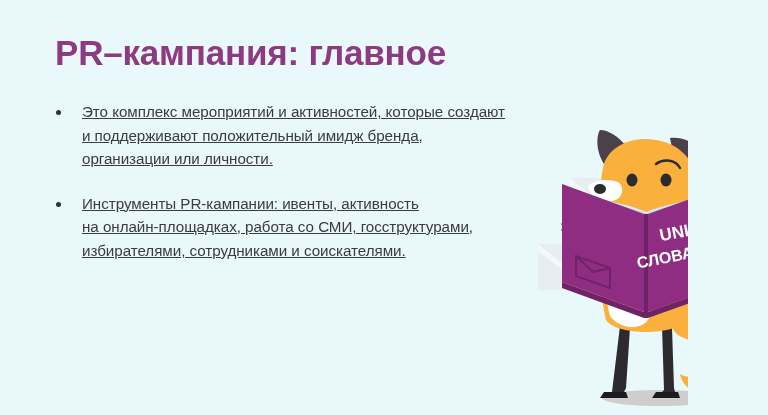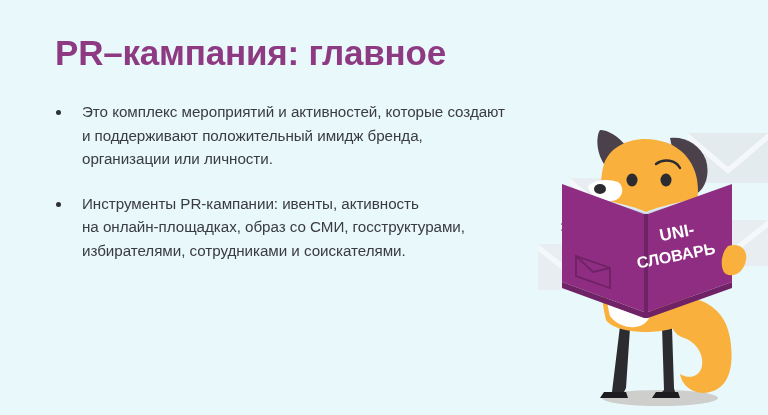--- a/index.html
+++ b/index.html
@@ -9,21 +9,21 @@
   }
   body {
     width: 768px;
     height: 415px;
     overflow: hidden;
     font-family: "Liberation Sans", "DejaVu Sans", sans-serif;
     background: #e8f8fb;
   }
   .slide {
     position: relative;
-    width: 768px;
+    width: 688px;
     height: 415px;
     background: #e8f8fb;
     overflow: hidden;
   }
 
   
   .env-layer {
     position: absolute;
     inset: 0;
     pointer-events: none;
@@ -53,20 +53,21 @@
     list-style: none;
   }
   .bullet-item {
     position: relative;
     padding-left: 34px;
     margin-bottom: 21px;
     color: #3a3c40;
     font-size: 15.2px;
     line-height: 23.5px;
     letter-spacing: -0.05px;
+    text-decoration: underline;
   }
   .bullet-item:last-child { margin-bottom: 0; }
   .bullet-dot {
     position: absolute;
     left: 8px;
     top: 10px;
     width: 5px;
     height: 5px;
     border-radius: 50%;
     background: #2f3135;
@@ -118,21 +119,21 @@
   <ul class="bullet-list">
     <li class="bullet-item">
       <span class="bullet-dot"></span>
       <span class="bullet-text">Это комплекс мероприятий и активностей, которые создают
 и поддерживают положительный имидж бренда,
 организации или личности.</span>
     </li>
     <li class="bullet-item">
       <span class="bullet-dot"></span>
       <span class="bullet-text">Инструменты PR-кампании: ивенты, активность
-на онлайн-площадках, образ со СМИ, госструктурами,
+на онлайн-площадках, работа со СМИ, госструктурами,
 избирателями, сотрудниками и соискателями.</span>
     </li>
   </ul>
 
   <div class="fox-illustration">
     <svg width="208" height="285" viewBox="0 0 208 285" xmlns="http://www.w3.org/2000/svg">
 
       <ellipse cx="100" cy="268" rx="58" ry="8" fill="#c9c7c4" opacity="0.85"></ellipse>
 
       <path d="M118 168

